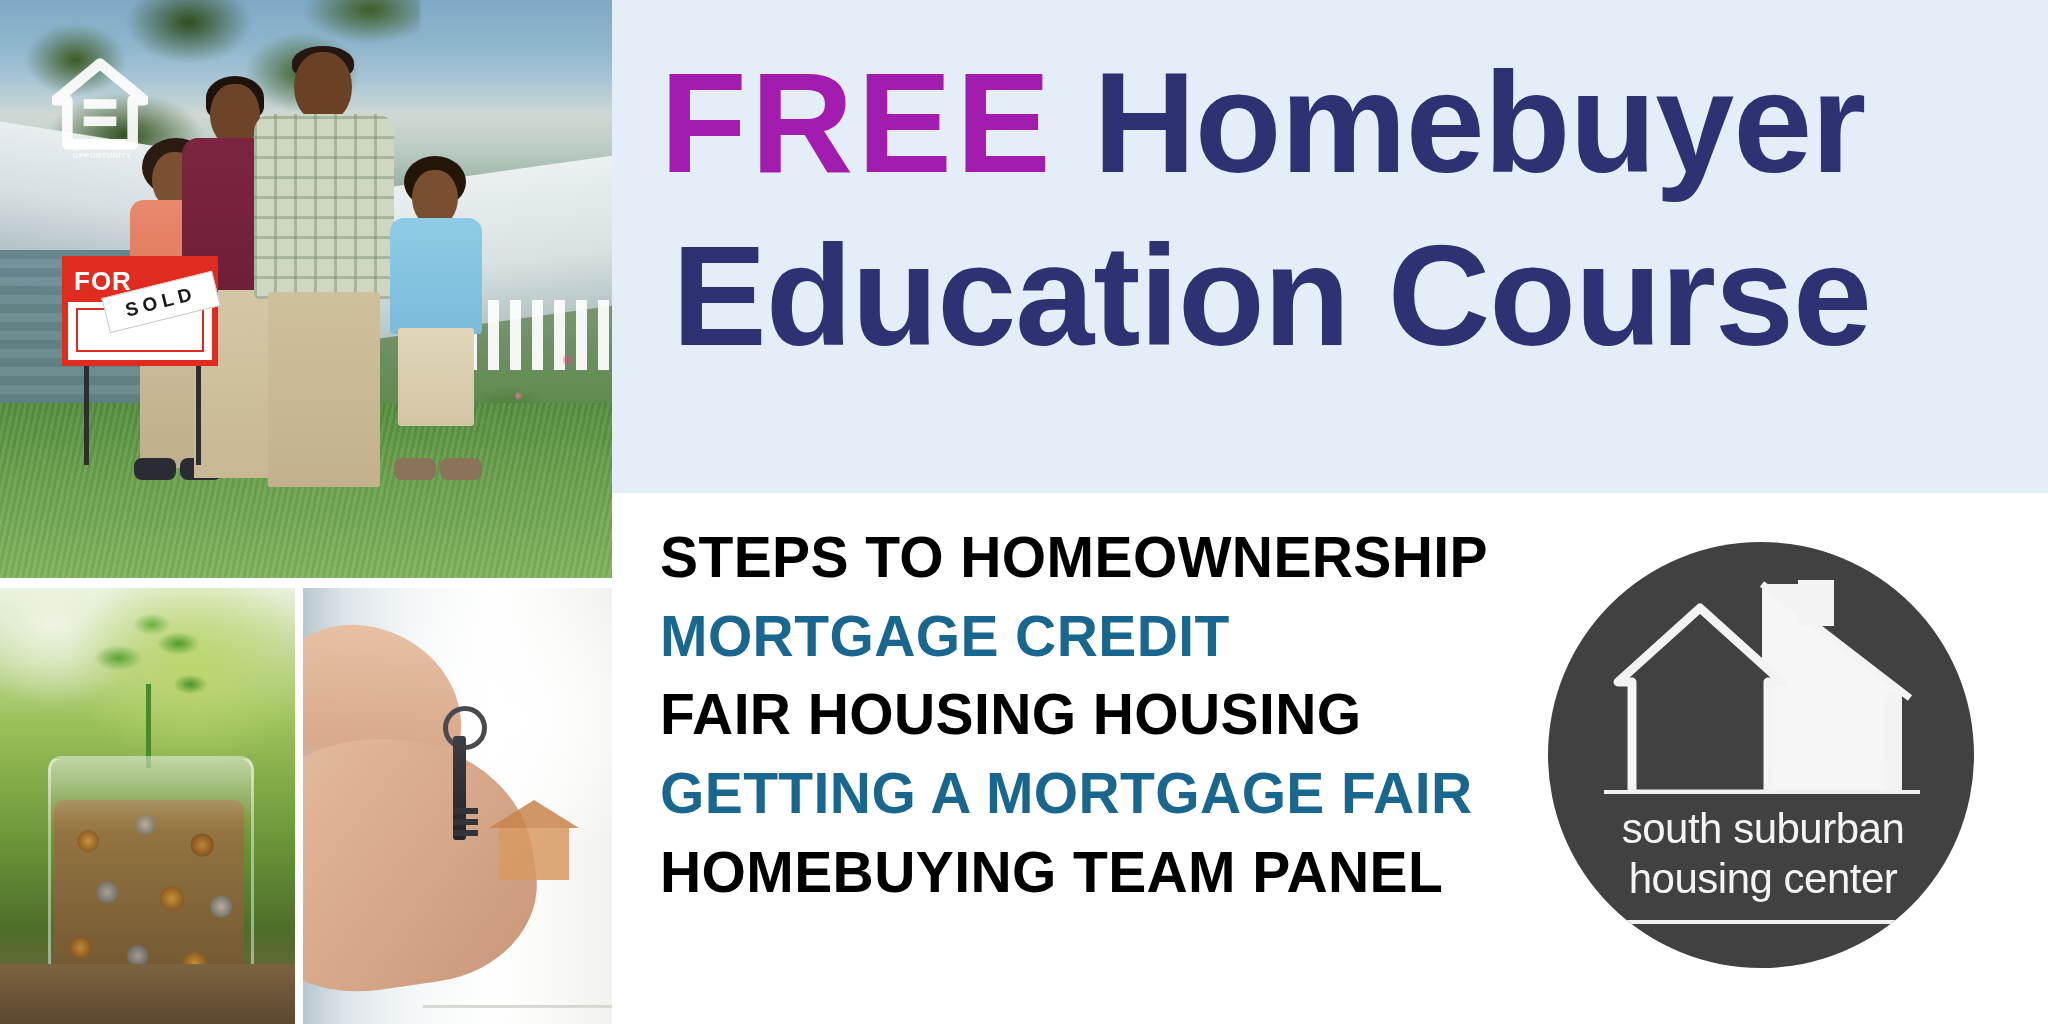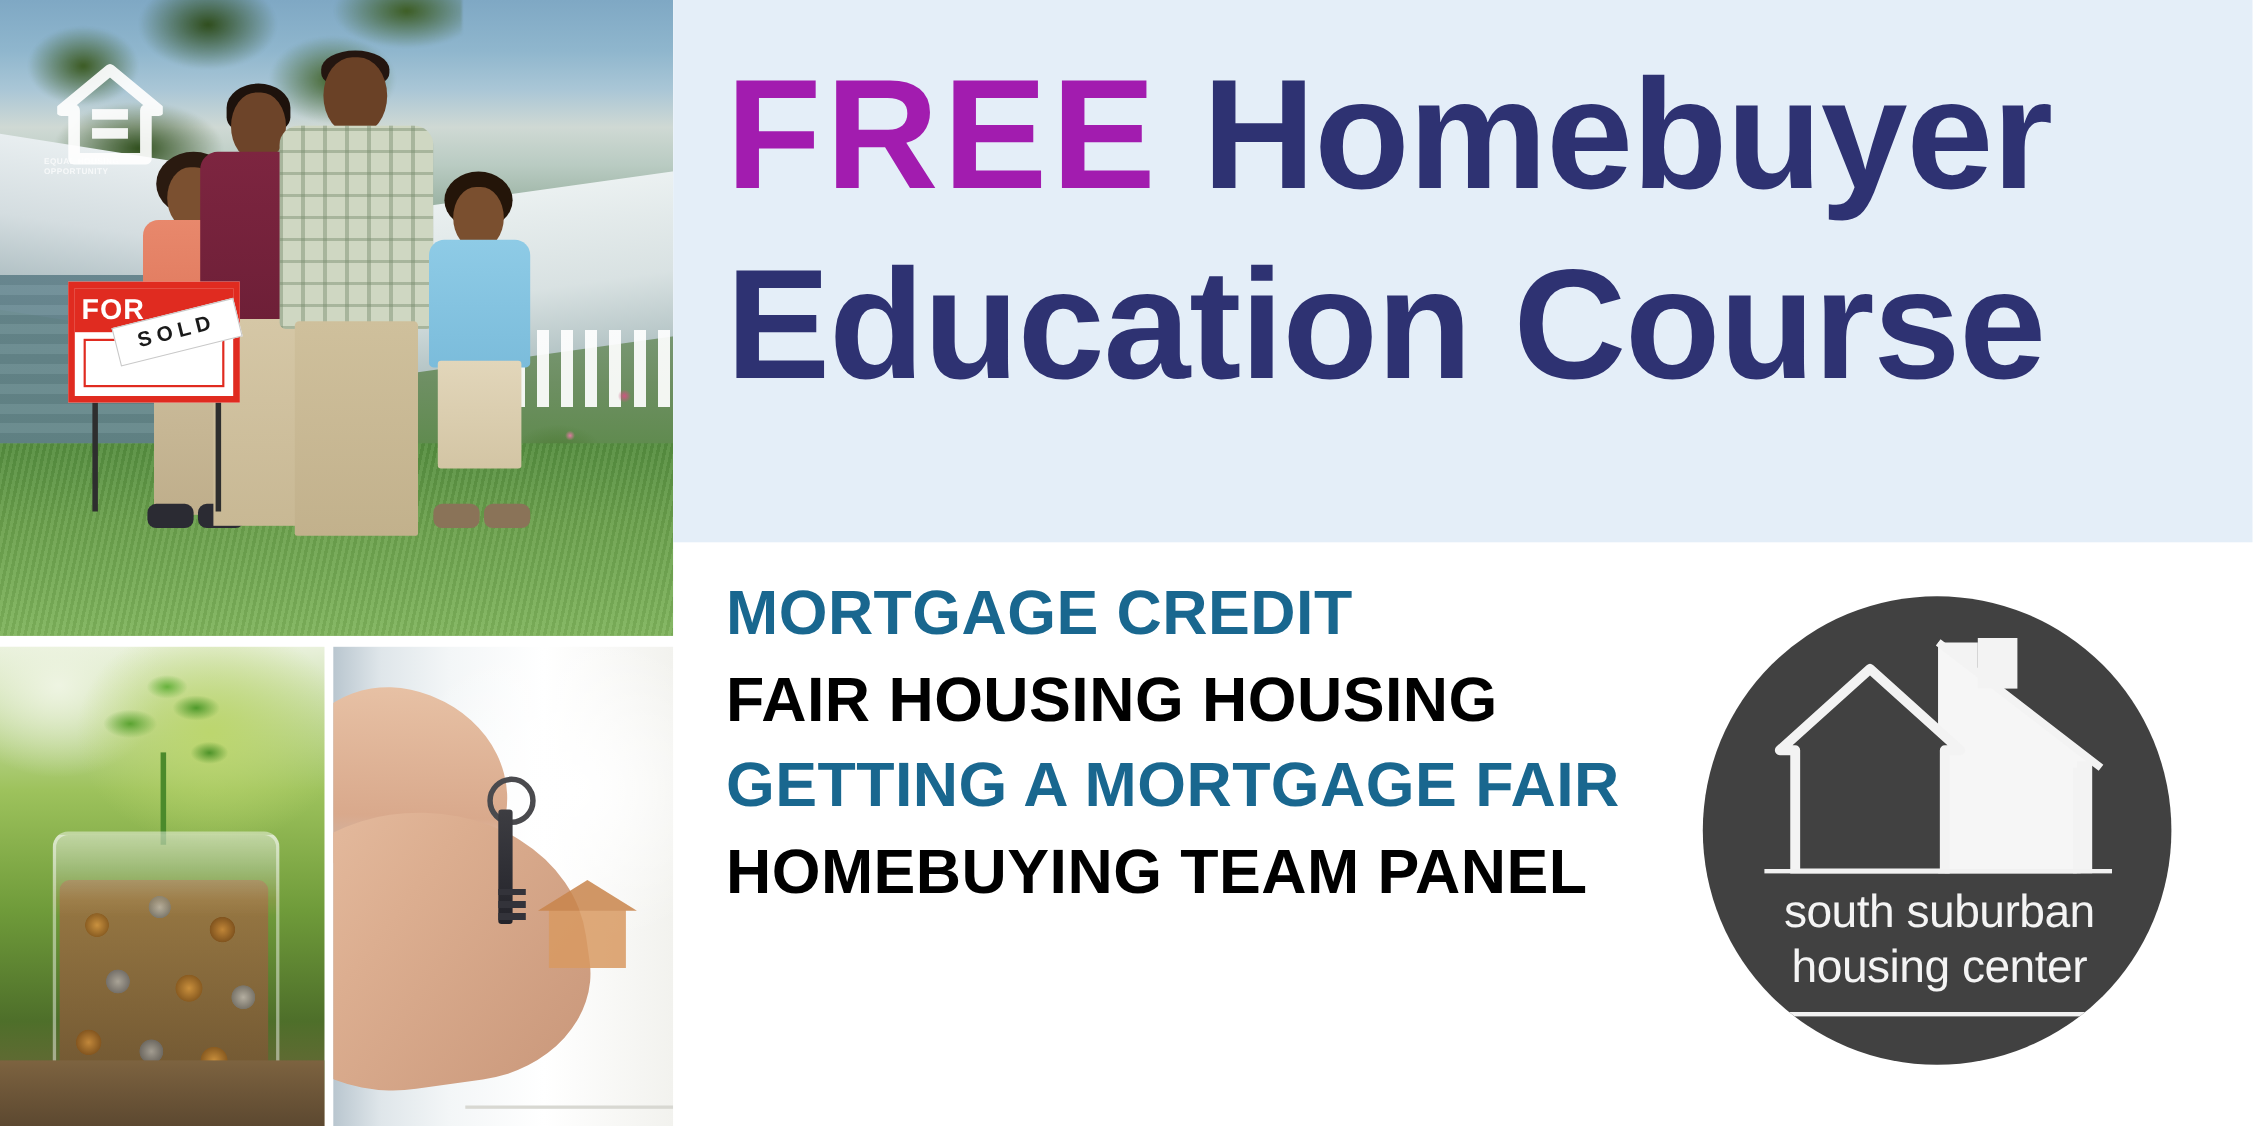--- a/index.html
+++ b/index.html
@@ -136,21 +136,21 @@
     font-size:19px; font-weight:bold; letter-spacing:5px; color:#1a1a1a;
   }
 
   
   .eho {
     position: absolute; left: 52px; top: 56px; width: 96px; height: 96px;
     opacity: .92;
   }
   .eho-caption {
     position: absolute; left: 40px; top: 142px; width: 124px;
-    color: #ffffff; opacity: .72;
+    text-align: center; color: #ffffff; opacity: .72;
     font-size: 7.5px; font-weight: bold; letter-spacing: .4px; line-height: 1.25;
   }
 
   
   .photo-coins {
     left: 0; top: 588px; width: 295px; height: 436px;
     background:
       radial-gradient(ellipse 180px 150px at 65% 18%, #bcd66e 0%, rgba(188,214,110,0) 68%),
       radial-gradient(ellipse 140px 120px at 18% 8%, #eef4e2 0%, rgba(238,244,226,0) 70%),
       linear-gradient(to bottom, #e9f1dc 0%, #9dc25c 30%, #6f9b3a 55%, #4e6f2a 78%, #7a6240 100%);
@@ -250,21 +250,21 @@
     width: 1360px;
     font-family: "Liberation Sans Narrow", "Liberation Sans", sans-serif;
     font-weight: bold;
     font-size: 142px;
     line-height: 1.22;
     letter-spacing: -1px;
     color: #2e3272;
     white-space: nowrap;
   }
   .headline .free { color: #a21caf; letter-spacing: 4px; font-weight: 600; }
-  .headline .line2 { display: block; }
+  .headline .line2 { display: block; margin-left: 12px; }
 
   .course-list {
     position: absolute;
     left: 660px; top: 518px;
     width: 740px;
   }
   .course-item {
     font-family: "Liberation Sans Narrow", "Liberation Sans", sans-serif;
     font-weight: bold;
     font-size: 57px;
@@ -389,20 +389,21 @@
   </div>
 
   <div class="headline-band"></div>
 
   <div class="headline">
     <span class="free">FREE</span><span>&nbsp;</span><span>Homebuyer</span>
     <span class="line2">Education Course</span>
   </div>
 
   <div class="course-list">
+    <div class="course-item">STEPS TO HOMEOWNERSHIP</div>
     <div class="course-item accent">MORTGAGE CREDIT</div>
     <div class="course-item">FAIR HOUSING HOUSING</div>
     <div class="course-item accent">GETTING A MORTGAGE FAIR</div>
     <div class="course-item">HOMEBUYING TEAM PANEL</div>
   </div>
 
   <div class="logo">
     <div class="logo-house">
       <svg viewBox="0 0 318 220" width="318" height="220" aria-hidden="true">
 

